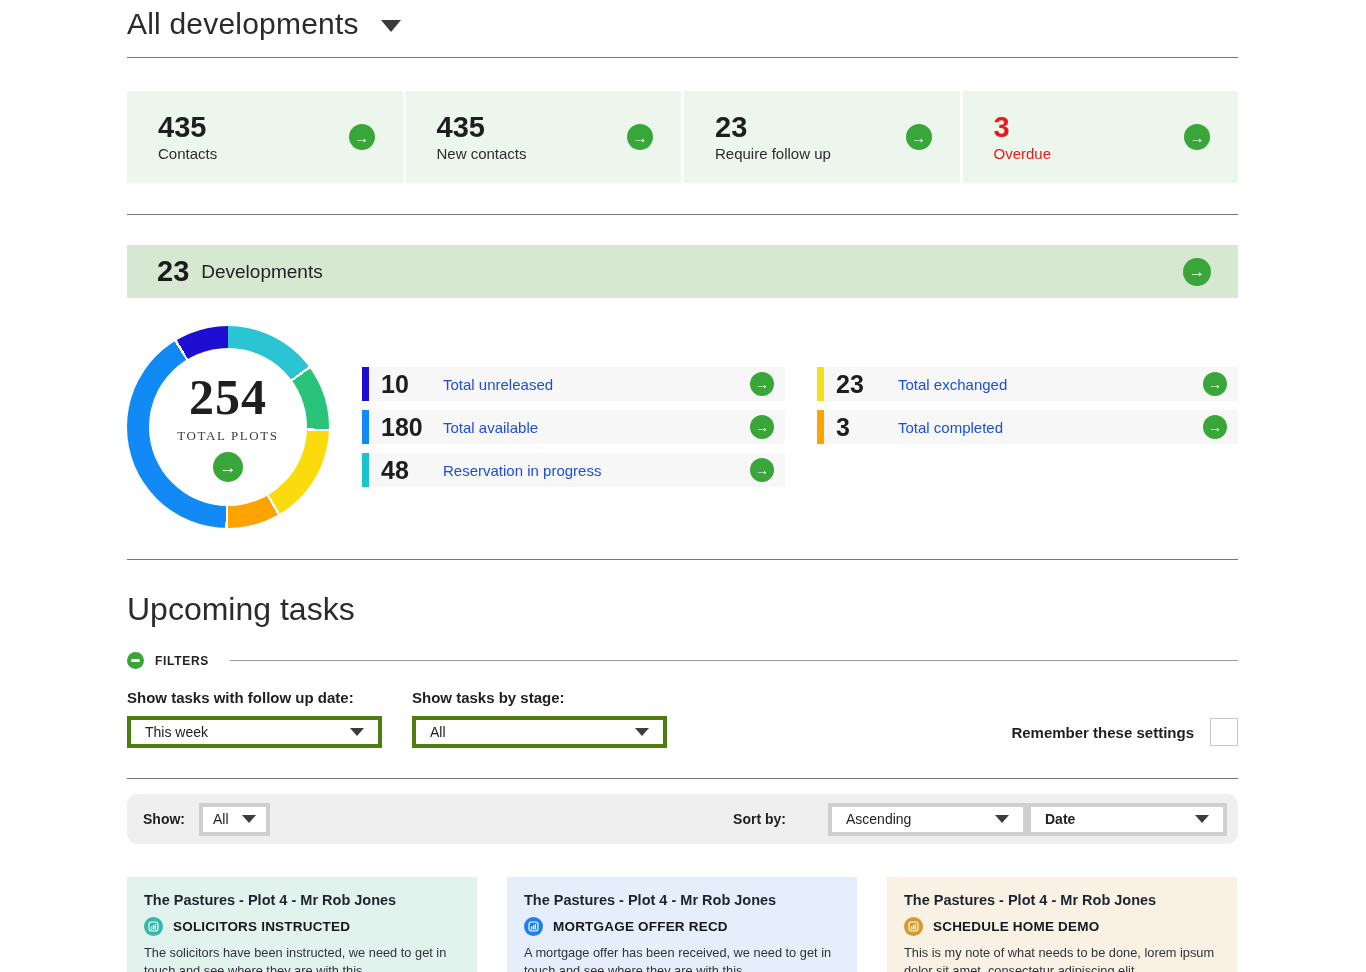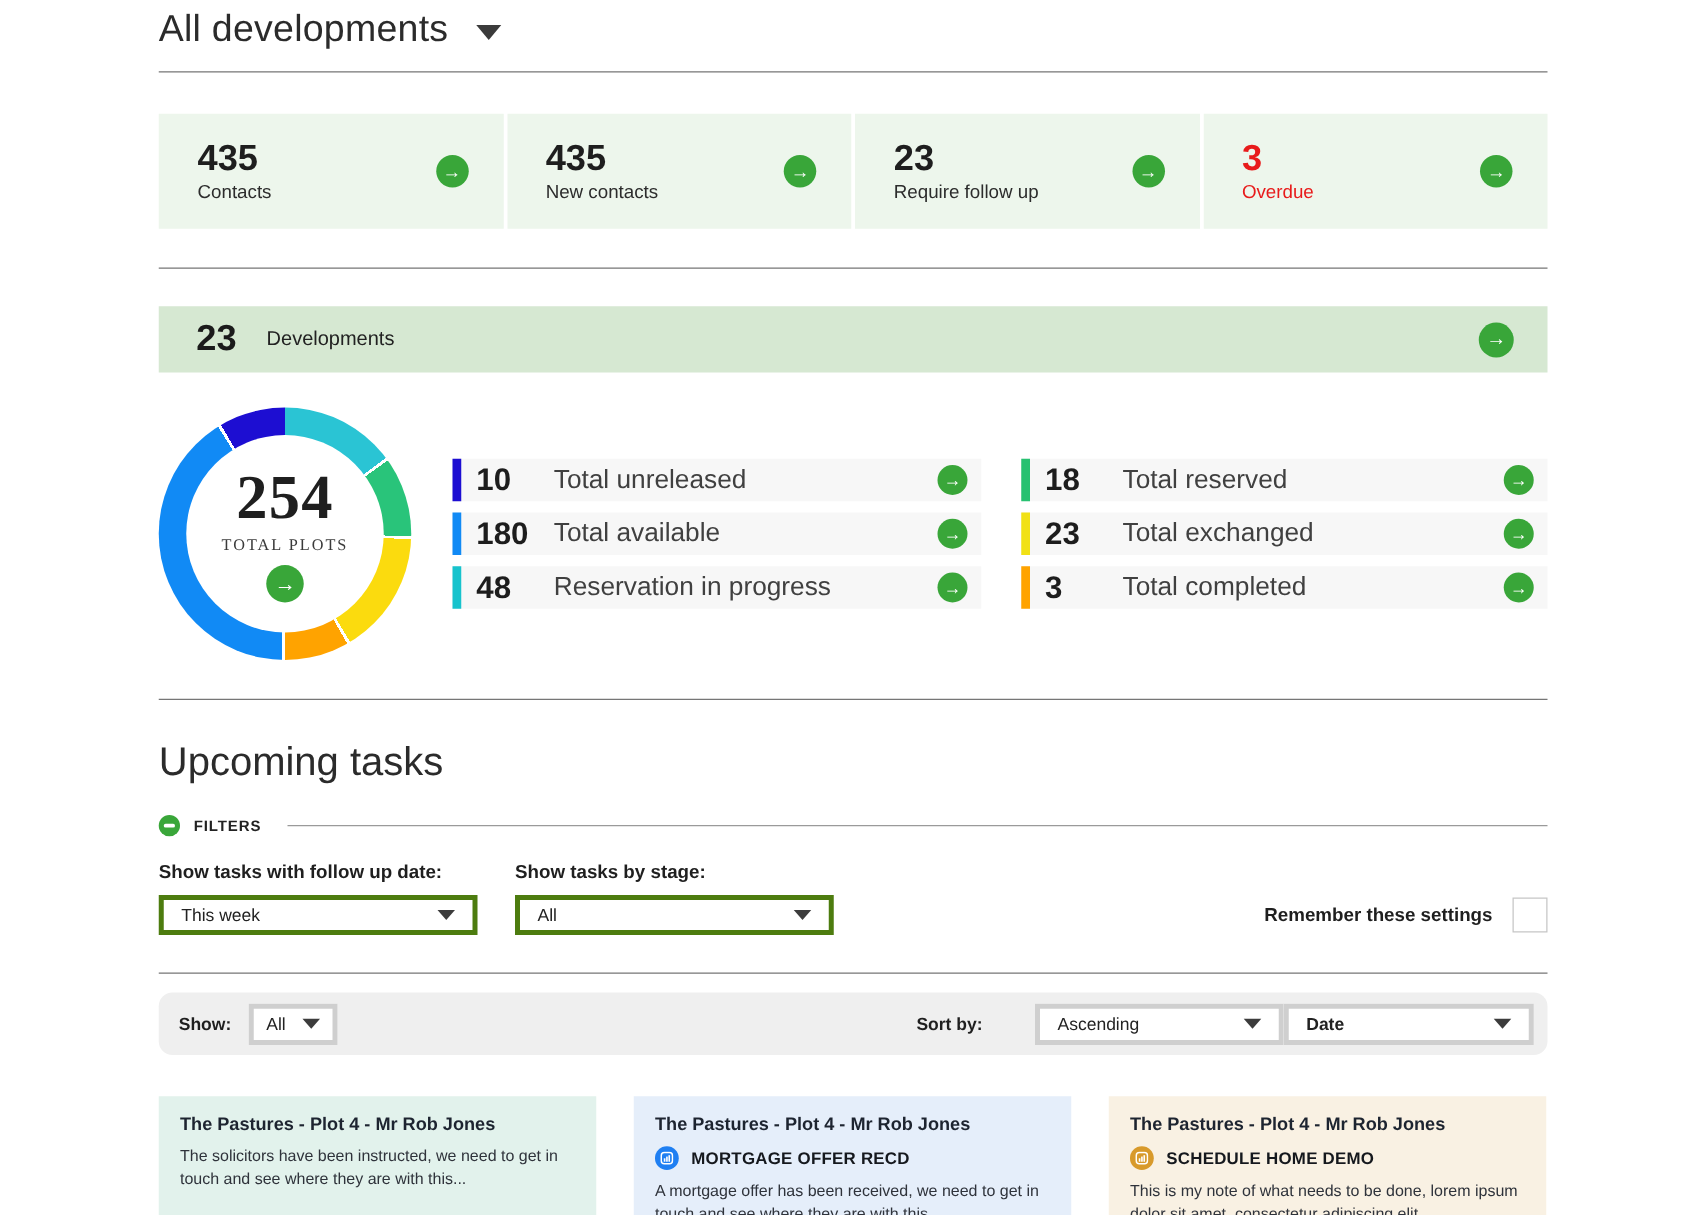--- a/index.html
+++ b/index.html
@@ -30,37 +30,37 @@
   
   .arrow-btn { width:26px; height:26px; border-radius:50%; background:#39a639; display:flex; align-items:center; justify-content:center; cursor:pointer; flex:0 0 auto; }
   .arrow-btn::before { content:"\2192"; color:#fff; font-weight:700; font-size:15px; line-height:1; }
   .arrow-lg { width:30px; height:30px; } .arrow-lg::before { font-size:17px; }
   .arrow-md { width:28px; height:28px; } .arrow-md::before { font-size:16px; }
   .arrow-sm { width:24px; height:24px; } .arrow-sm::before { font-size:14px; }
 
   
   .dev-banner { margin-top:30px; height:53px; background:#d6e8d2; display:flex; align-items:center; padding:0 27px 0 30px; }
   .dev-value { font-size:29px; font-weight:800; color:#1b1b1b; }
-  .dev-label { font-size:16px; margin-left:24px; color:#222; }
+  .dev-label { font-size:19px; margin-left:12px; color:#222; }
   .dev-banner .arrow-btn { margin-left:auto; }
 
   
   .plots-section { display:flex; margin-top:28px; }
   .donut-wrap { width:202px; height:202px; position:relative; flex:0 0 202px;font-family:Liberation Serif, serif; }
   .donut-ring { width:100%; height:100%; border-radius:50%; }
   .donut-center { position:absolute; inset:22px; background:#fff; border-radius:50%; display:flex; flex-direction:column; align-items:center; justify-content:center; }
   .donut-value { font-size:50px; font-weight:800; color:#1f1f1f; line-height:1; letter-spacing:1px; }
   .donut-label { font-size:13px; letter-spacing:1.6px; color:#3a3a3a; margin-top:6px; }
   .donut-center .arrow-btn { margin-top:8px; }
   .stats-col { display:flex; flex-direction:column; gap:9px; padding-top:41px; }
   .stats-col.left { margin-left:33px; width:423px; }
   .stats-col.right { margin-left:32px; width:421px; }
   .stat-row { height:34px; background:#f7f7f7; border-left:7px solid #ccc; display:flex; align-items:center; }
   .stat-value { font-size:25px; font-weight:800; margin-left:12px; min-width:62px; color:#1d1d1d; }
-  .stat-label { font-size:21px; color:#404040; }
+  .stat-label { font-size:15px; color:#1d4ed8; }
   .stat-row .arrow-btn { margin-left:auto; margin-right:11px; }
 
   
   .tasks-heading { font-size:32px; font-weight:400; color:#2b2b2b; margin-top:30px; line-height:38px; }
   .filters-row { display:flex; align-items:center; margin-top:24px; gap:11px; }
   .minus-icon { width:17px; height:17px; border-radius:50%; background:#39a639; position:relative; flex:0 0 17px; }
   .minus-icon::before { content:""; position:absolute; left:4px; right:4px; top:7px; height:3px; background:#fff; border-radius:1.5px; }
   .filters-label { font-size:12px; font-weight:700; letter-spacing:0.7px; color:#222; }
   .filters-line { flex:1; height:1px; background:#9a9a9a; margin-left:10px; }
 
@@ -166,25 +166,20 @@
         <span class="arrow-btn arrow-sm"></span>
       </div>
       <div class="stat-row" style="border-left-color: rgb(23, 195, 205);">
         <span class="stat-value">48</span>
         <span class="stat-label">Reservation in progress</span>
         <span class="arrow-btn arrow-sm"></span>
       </div>
     </div>
 
     <div class="stats-col right">
-      <div class="stat-row" style="border-left-color: rgb(39, 193, 113);">
-        <span class="stat-value">18</span>
-        <span class="stat-label">Total reserved</span>
-        <span class="arrow-btn arrow-sm"></span>
-      </div>
       <div class="stat-row" style="border-left-color: rgb(241, 225, 22);">
         <span class="stat-value">23</span>
         <span class="stat-label">Total exchanged</span>
         <span class="arrow-btn arrow-sm"></span>
       </div>
       <div class="stat-row" style="border-left-color: rgb(255, 163, 0);">
         <span class="stat-value">3</span>
         <span class="stat-label">Total completed</span>
         <span class="arrow-btn arrow-sm"></span>
       </div>
@@ -237,20 +232,31 @@
       <div class="select-box date-select">
         <span class="sel-text bold">Date</span>
         <span class="caret"></span>
       </div>
     </div>
   </div>
 
   <div class="task-cards">
     <div class="task-card" style="background: rgb(226, 242, 236);">
       <div class="task-title">The Pastures - Plot 4 - Mr Rob Jones</div>
+      <div class="stage-row">
+        <span class="stage-icon" style="background: rgb(53, 183, 170);">
+          <svg viewBox="0 0 16 16" width="11" height="11">
+              <rect x="1.5" y="1.5" width="13" height="13" rx="3.5" fill="none" stroke="#fff" stroke-width="1.7"></rect>
+              <rect x="4.4" y="8.2" width="1.9" height="4" fill="#fff"></rect>
+              <rect x="7.1" y="6.2" width="1.9" height="6" fill="#fff"></rect>
+              <rect x="9.8" y="4.6" width="1.9" height="7.6" fill="#fff"></rect>
+            </svg>
+        </span>
+        <span class="stage-label">SOLICITORS INSTRUCTED</span>
+      </div>
       <div class="task-body">The solicitors have been instructed, we need to get in touch and see where they are with this...</div>
     </div>
 
     <div class="task-card" style="background: rgb(229, 238, 250);">
       <div class="task-title">The Pastures - Plot 4 - Mr Rob Jones</div>
       <div class="stage-row">
         <span class="stage-icon" style="background: rgb(31, 127, 242);">
           <svg viewBox="0 0 16 16" width="11" height="11">
               <rect x="1.5" y="1.5" width="13" height="13" rx="3.5" fill="none" stroke="#fff" stroke-width="1.7"></rect>
               <rect x="4.4" y="8.2" width="1.9" height="4" fill="#fff"></rect>

